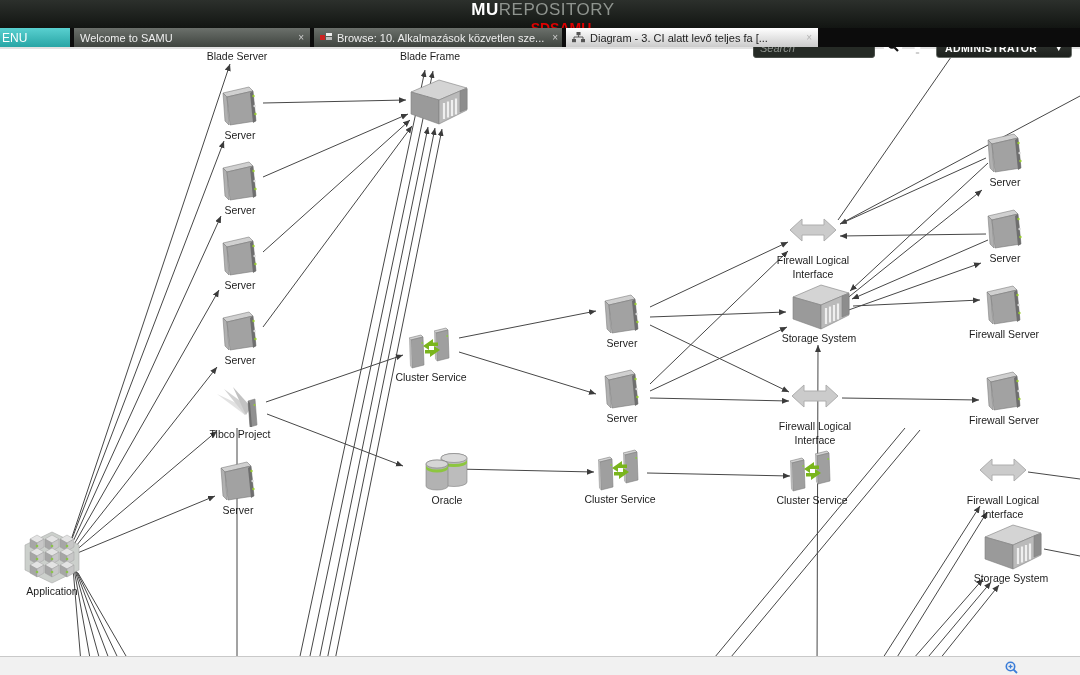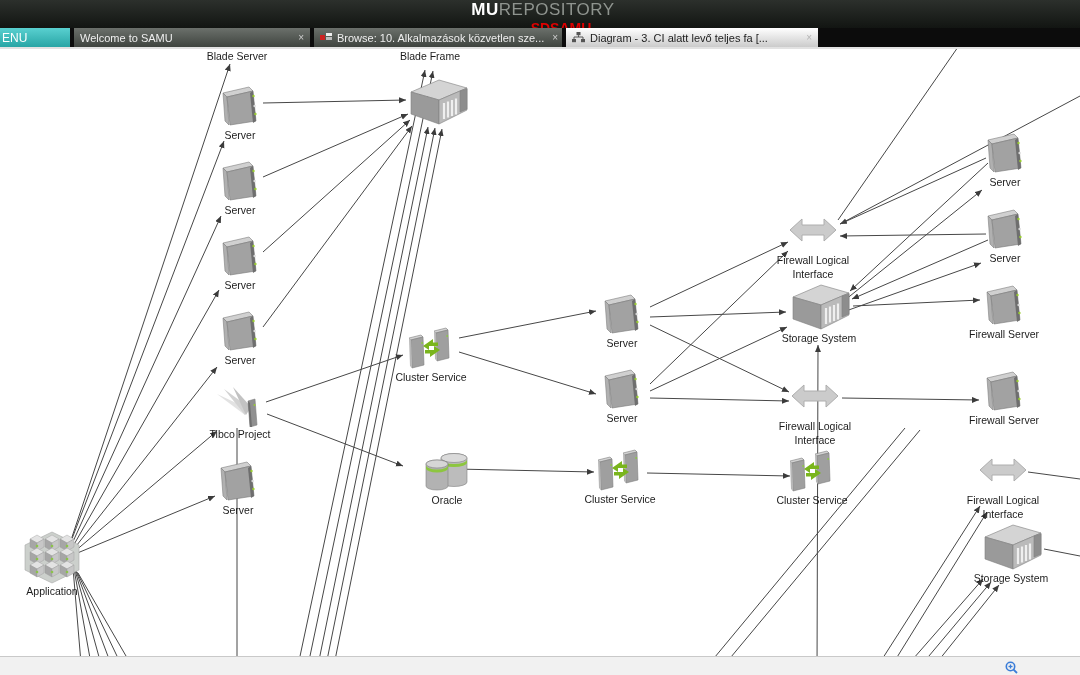--- a/index.html
+++ b/index.html
@@ -414,20 +414,41 @@
             <line x1="51" y1="22.5" x2="51" y2="38.5"></line>
           </g>
     <polygon points="55,15 62,13 62,33 55,36" fill="#8d8d8d" stroke="#7f7f7f" stroke-width="0.6"></polygon>
         </svg><div class="lbl">Storage System</div></div>
     </div>
 </div>
 
 <div id="header">
   <div id="logo"><span class="b">MU</span><span class="r">REPOSITORY</span></div>
   <div id="brand" style="color: rgb(221, 0, 0);">SDSAMU</div>
+  <div id="hright">
+    <input id="search" type="text" placeholder="Search" style="">
+    <span class="hicon">
+      <svg width="20" height="20" viewBox="0 0 20 20">
+          <circle cx="10" cy="10" r="9.5" fill="#fff"></circle>
+          <circle cx="9" cy="8.5" r="3.4" fill="none" stroke="#111" stroke-width="1.8"></circle>
+          <line x1="11.5" y1="11.5" x2="15" y2="15" stroke="#111" stroke-width="2.2"></line>
+        </svg>
+    </span>
+    <span class="hicon">
+      <svg width="13" height="20" viewBox="0 0 13 20">
+          <circle cx="6.5" cy="7" r="5.4" fill="#fff"></circle>
+          <rect x="3.7" y="11.5" width="5.6" height="4" rx="1" fill="#fff"></rect>
+          <rect x="4.6" y="16" width="3.8" height="2" rx="1" fill="#cfcfcf"></rect>
+        </svg>
+    </span>
+    <div id="adminbtn">
+      <span>ADMINISTRATOR</span>
+      <span class="caret">▼</span>
+    </div>
+  </div>
 </div>
 
 <div id="tabunderline"></div>
 <div id="tabstrip">
   <div id="menutab">
     <span>ENU</span>
   </div>
   <div class="tab" id="tab-welcome">
     <span>Welcome to SAMU</span>
     <span class="x">×</span>

